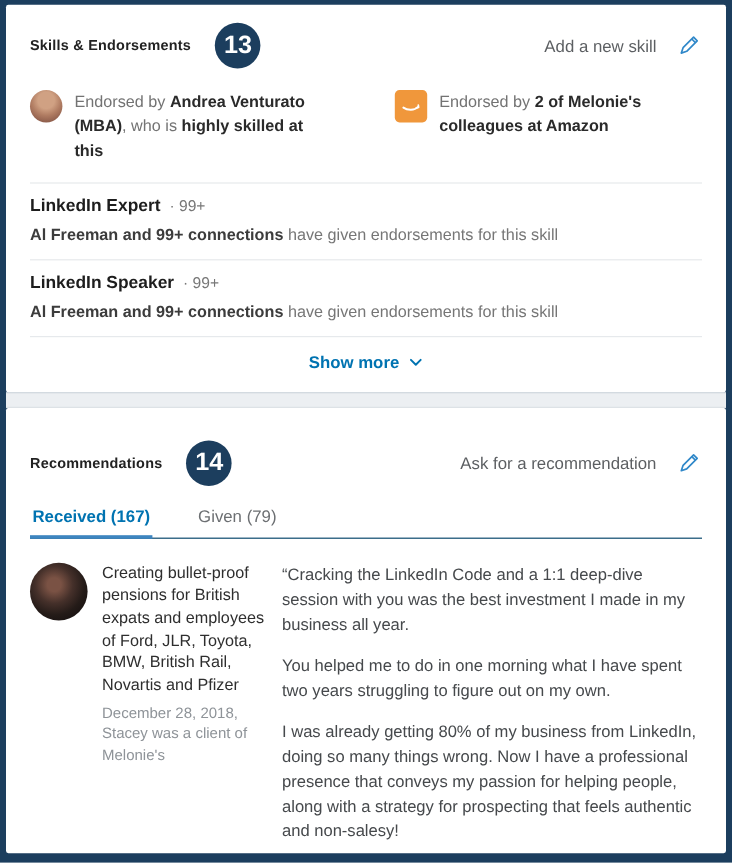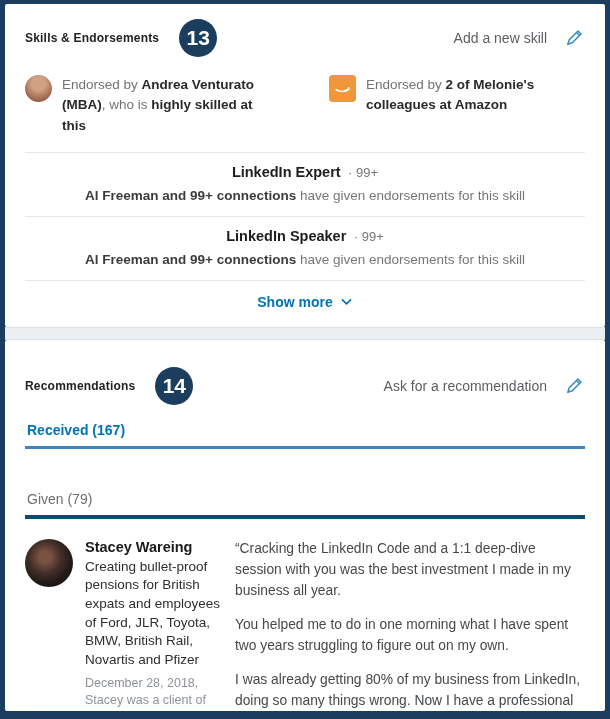--- a/index.html
+++ b/index.html
@@ -44,31 +44,31 @@
   .avatar-sm {
     width: 27px; height: 27px; border-radius: 50%; flex-shrink: 0; cursor: pointer;
     background: radial-gradient(circle at 50% 32%, #d0a183 0 30%, #b07c62 55%, #8f5e4c 80%, #7c4f40);
   }
   .amazon-badge {
     width: 27px; height: 27px; border-radius: 4px; flex-shrink: 0;
     background: #f0973b; display: flex; align-items: center; justify-content: center;
   }
   .divider { border-top: 1px solid #e6e9ec; }
 
-  .skill-block { padding: 10px 0 13px; text-align: center; }
+  .skill-block { padding: 10px 0 13px; }
   .skill-sub { font-size: 13.5px; color: #767676; margin-top: 7px; }
   .skill-sub .bold-mid { color: #3c3c3c; font-weight: 700; cursor: pointer; }
 
   .show-more-row {
     text-align: center; padding: 13px 0 15px;
     color: #0073b1; font-weight: 700; font-size: 14px; cursor: pointer;
     display: flex; align-items: center; justify-content: center; gap: 7px;
   }
 
-  .tabs { display: flex; gap: 36px; border-bottom: 4px solid #0c4a6e; margin-top: 1px; flex-direction: column; }
+  .tabs { display: flex; gap: 36px; border-bottom: 1px solid #0c4a6e; margin-top: 1px; }
   .tab { padding: 7px 2px 8px; font-size: 14px; cursor: pointer; }
   .tab.active { color: #0073b1; font-weight: 700; border-bottom: 3px solid #3d85c0; margin-bottom: -1px; }
   .tab.inactive { color: #6c6f72; font-weight: 400; }
 
   .rec-content { display: flex; padding-top: 20px; flex: 1; }
   .rec-left { width: 198px; flex-shrink: 0; display: flex; gap: 12px; }
   .avatar-lg {
     width: 48px; height: 48px; border-radius: 50%; flex-shrink: 0; cursor: pointer;
     background: radial-gradient(circle at 42% 38%, #7a5244 0 14%, #45302a 38%, #241b18 62%, #161010 85%);
   }
@@ -166,21 +166,20 @@
 
     <div class="tabs">
       <span class="tab active">Received (167)</span>
       <span class="tab inactive">Given (79)</span>
     </div>
 
     <div class="rec-content">
       <div class="rec-left">
         <span class="avatar-lg"></span>
         <div class="rec-person">
-          <div class="rec-name">Stacey Wareing</div>
           <div class="rec-headline">Creating bullet-proof pensions for British expats and employees of Ford, JLR, Toyota, BMW, British Rail, Novartis and Pfizer</div>
           <div class="rec-meta">December 28, 2018, Stacey was a client of Melonie's</div>
         </div>
       </div>
       <div class="rec-body">
         <p>“Cracking the LinkedIn Code and a 1:1 deep-dive session with you was the best investment I made in my business all year.</p>
         <p>You helped me to do in one morning what I have spent two years struggling to figure out on my own.</p>
         <p>I was already getting 80% of my business from LinkedIn, doing so many things wrong. Now I have a professional presence that conveys my passion for helping people, along with a strategy for prospecting that feels authentic and non-salesy!</p>
         <p>I believe my business now has the potential for exponential growth and I will be happy to give you an update in a few months on my progress.</p>
 

